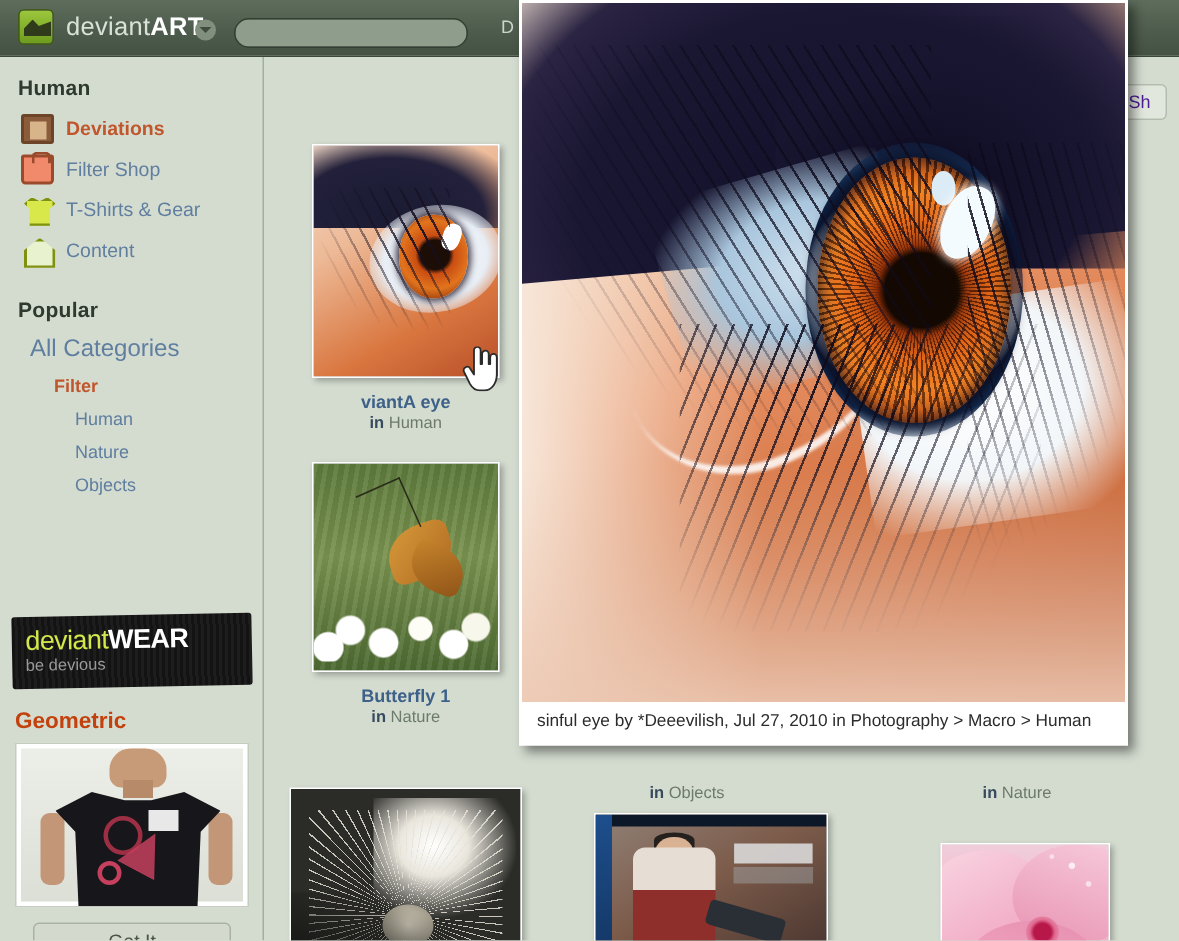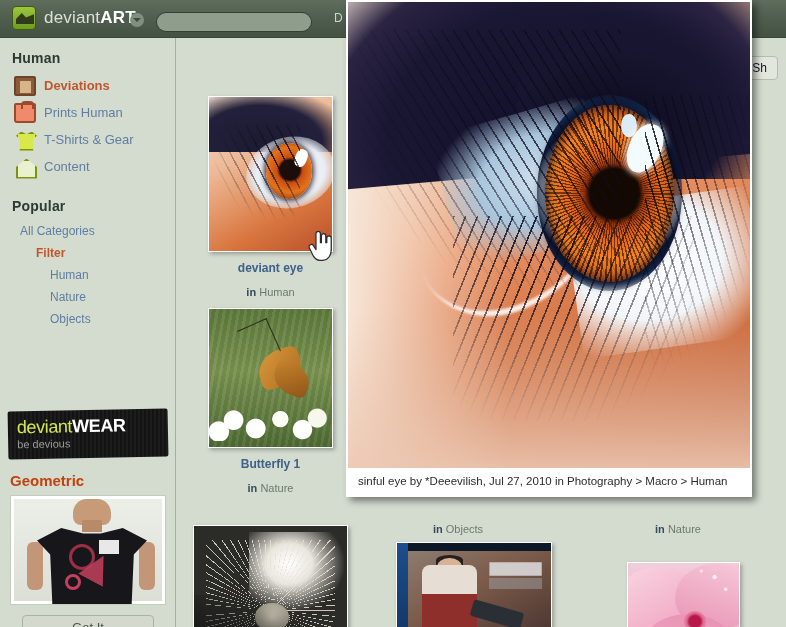--- a/index.html
+++ b/index.html
@@ -87,21 +87,21 @@
     background:#d8e84a; border:2px solid #7f9110;
     clip-path: polygon(0% 22%, 25% 0%, 50% 14%, 75% 0%, 100% 22%, 82% 40%, 82% 100%, 18% 100%, 18% 40%);
   }
   .ico-home { position: relative; }
   .ico-home::before {
     content:""; position:absolute; left:2px; top:2px; width:17px; height:16px;
     background:#e8f2cf; border:2px solid #7f9110;
     clip-path: polygon(50% 0%, 100% 42%, 100% 100%, 0% 100%, 0% 42%);
   }
 
-  .cat-row { font-size: 12px; padding: 4px 0 4px 0; }
+  .cat-row { font-size: 16px; padding: 4px 0 4px 0; }
   .cat-l0 { margin-left: 20px; color: #5f7ea0; }
   .cat-l1 { margin-left: 26px; color: #c1562d; font-weight: bold; font-size: 13px; }
   .cat-l2 { margin-left: 36px; color: #c1562d; font-weight: bold; font-size: 12px; }
   .cat-l3 { margin-left: 50px; color: #5f7ea0; font-size: 12px; }
 
   #mature-filter {
     margin: 16px 8px 0 8px; height: 20px; line-height: 19px;
     background: #c6ceC2; border: 1px solid #aab5a6; border-radius: 3px;
     font-size: 11px; color: #444d43; text-align: center; cursor: pointer;
   }
@@ -160,32 +160,32 @@
     border-top: 5px solid #9aa596;
   }
   .numbox {
     height: 23px; min-width: 26px; background: #e2e7dd; border: 1px solid #b3bdaf;
     border-radius: 4px; font-size: 12px; color: #3d473c; line-height: 22px;
     text-align: center; padding: 0 6px; cursor: pointer;
   }
   #share-btn {
     position: absolute; right: 8px; top: 18px; height: 24px; line-height: 23px;
     background: #e2e7dd; border: 1px solid #b3bdaf; border-radius: 4px;
-    font-size: 12px; color: #0f172a; padding: 0 10px; cursor: pointer; white-space: nowrap;
+    font-size: 12px; color: #4c1d95; padding: 0 10px; cursor: pointer; white-space: nowrap;
   }
 
   
   .thumb { position: absolute; }
   .thumb .img {
     border: 1px solid #ffffff; box-shadow: 2px 2px 4px rgba(0,0,0,.28);
     overflow: hidden; position: relative; background: #ccc;
   }
   .thumb .cap { text-align: center; margin-top: 9px; }
   .thumb .cap .t { font-size: 12px; font-weight: bold; color: #3d6189; display: block; cursor: pointer; }
-  .thumb .cap .s { font-size: 11px; color: #6d7a6b; display: block; margin-top: 11px; }
+  .thumb .cap .s { font-size: 11px; color: #6d7a6b; display: block; margin-top: 1px; }
   .thumb .cap .s .in { color: #374a5e; font-weight: bold; }
 
   
   .eye-art { width: 100%; height: 100%; position: relative; overflow: hidden;
              background: linear-gradient(150deg,#f3ddcc 0%,#edb996 35%,#d9763f 72%,#b8502a 100%); }
   .eye-art .brow { position:absolute; left:-12%; top:-6%; width:128%; height:42%;
                    background: radial-gradient(ellipse at 42% 85%, #1b1b33 0%, #22203a 48%, rgba(40,35,60,0) 72%); }
   .eye-art .sclera { position:absolute; left:30%; top:26%; width:72%; height:46%;
                      background: radial-gradient(ellipse at 50% 50%, #ffffff 0%, #e8eef5 55%, rgba(220,190,175,0) 85%);
                      border-radius:50%; transform: rotate(-12deg); }
@@ -355,21 +355,21 @@
   <div id="sidebar">
 
     <div class="side-head">Human</div>
 
     <div class="side-row active">
       <span class="ico ico-frame"></span>
       <span class="lbl">Deviations</span>
     </div>
     <div class="side-row">
       <span class="ico ico-bag"></span>
-      <span class="lbl">Prints Human</span>
+      <span class="lbl">Filter Shop</span>
     </div>
     <div class="side-row">
       <span class="ico ico-shirt"></span>
       <span class="lbl">T-Shirts &amp; Gear</span>
     </div>
     <div class="side-row">
       <span class="ico ico-home"></span>
       <span class="lbl">Content</span>
     </div>
 
@@ -415,21 +415,21 @@
       <div class="img" style="width:125px;height:156px;">
         <div class="eye-art">
           <div class="brow"></div>
             <div class="sclera"></div>
             <div class="iris"></div>
           <div class="glint"></div>
             <div class="lashes"></div>
         </div>
       </div>
       <div class="cap" style="width:125px;">
-        <span class="t">deviant eye</span>
+        <span class="t">viantA eye</span>
         <span class="s"><span class="in">in</span> <span>Human</span></span>
       </div>
     </div>
 
     <div class="thumb" style="left:31px; top:270px;">
       <div class="img" style="width:125px;height:140px;">
         <div class="bf-art">
           <div class="blur"></div>
             <div class="flowers"></div>
           <div class="wing1"></div>

